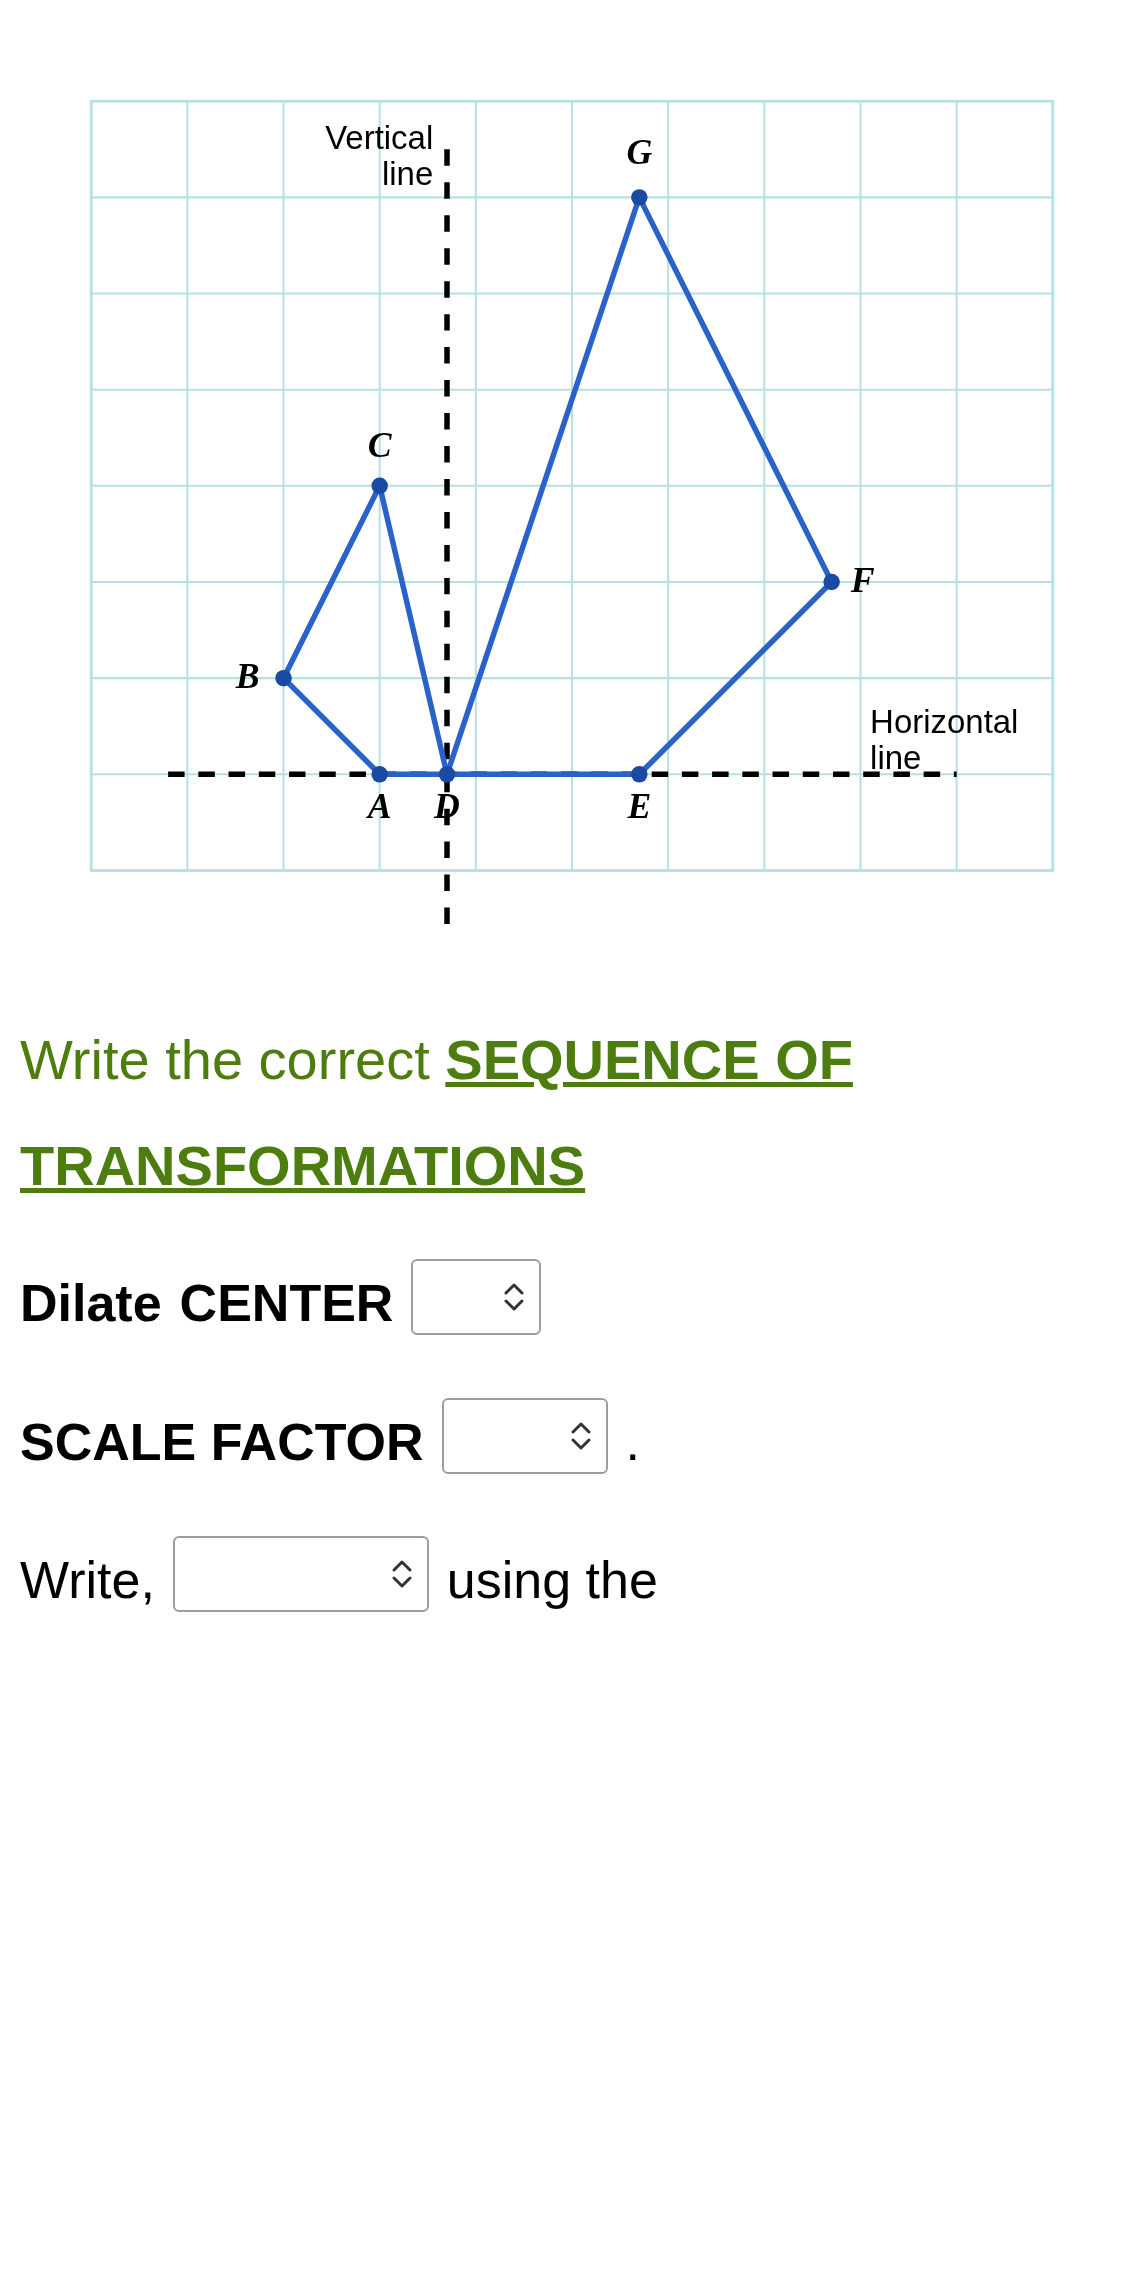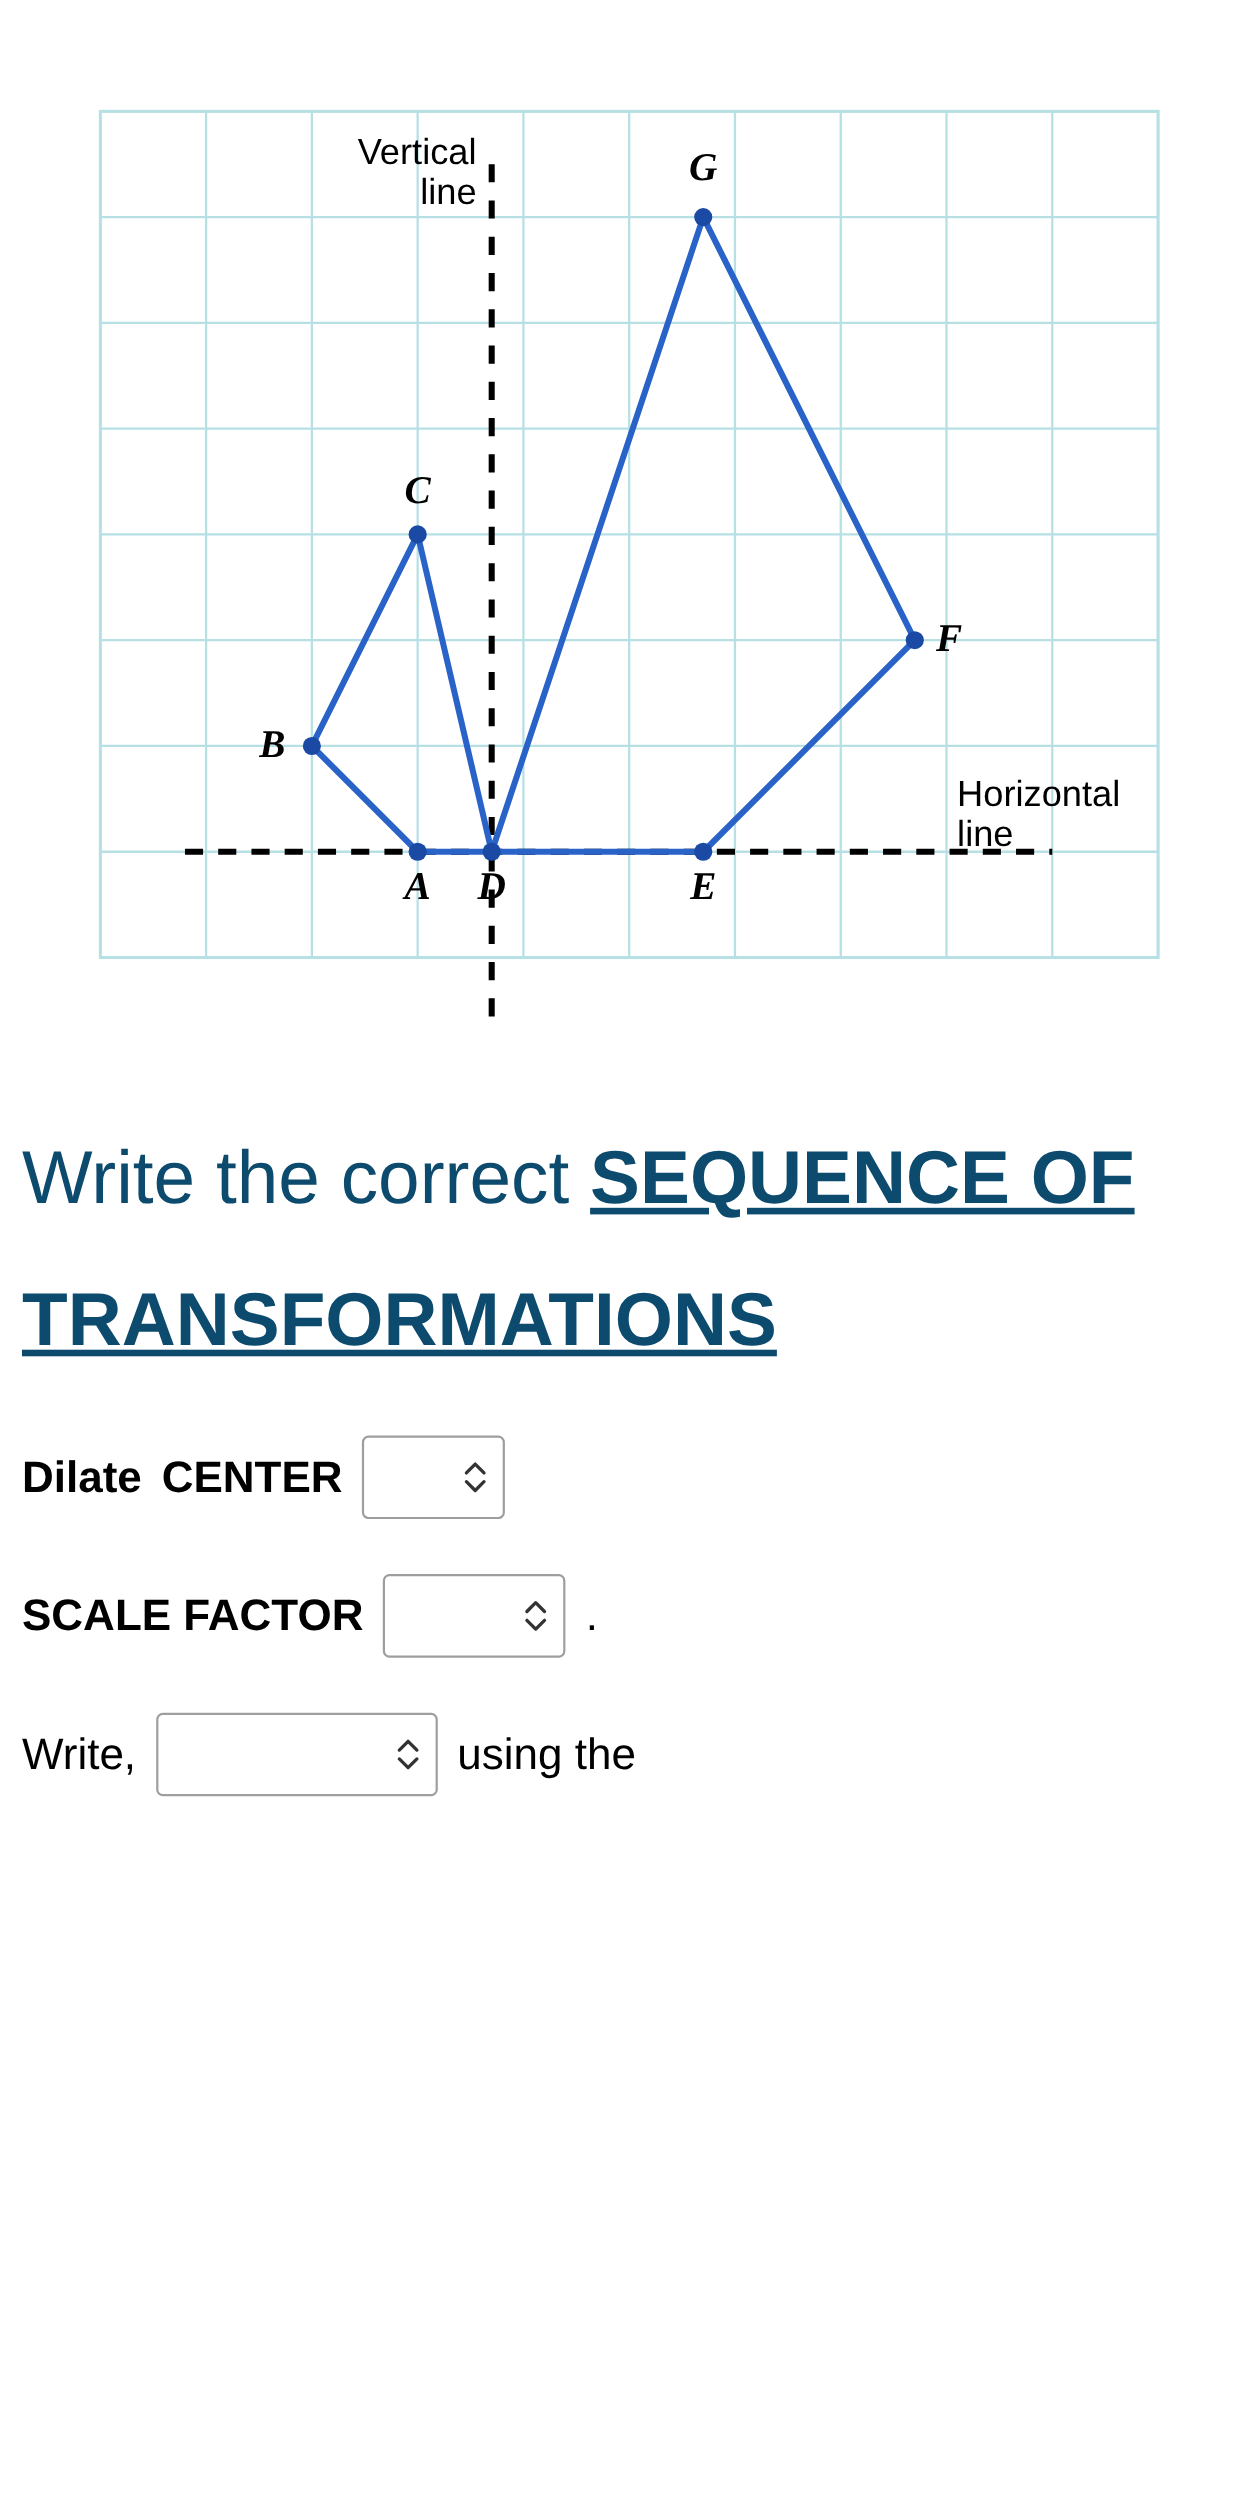--- a/index.html
+++ b/index.html
@@ -3,24 +3,24 @@
 <meta charset="utf-8">
 <style>
   * { box-sizing: border-box; margin: 0; padding: 0; }
   html, body { width: 1144px; background: #fff; font-family: -apple-system, BlinkMacSystemFont, "Segoe UI", Arial, sans-serif; }
   
   .page { width: 1144px; padding: 0 20px 60px 20px; }
   
   .graph-container { padding: 60px 30px 40px 30px; }
   .graph-svg { width: 100%; height: auto; display: block; }
   
-  .prompt { font-size: 68px; line-height: 1.9; color: #0c4a6e; padding: 0 0 40px 0; }
+  .prompt { font-size: 56px; line-height: 1.9; color: #4d7c0f; padding: 0 0 40px 0; }
   .keyword { font-weight: 700; text-decoration: underline; }
   
-  .fill-line { font-size: 40px; line-height: 1.7; color: #000; margin-bottom: 50px; display: flex; flex-wrap: wrap; align-items: center; gap: 14px 18px; }
+  .fill-line { font-size: 52px; line-height: 1.7; color: #000; margin-bottom: 50px; display: flex; flex-wrap: wrap; gap: 14px 18px; }
   .fill-line .bold { font-weight: 700; }
   .fill-line .regular { font-weight: 400; }
   
   .select-box { display: inline-flex; align-items: center; justify-content: flex-end; border: 2px solid #9e9e9e; border-radius: 6px; background: #fff; padding: 0 14px 0 14px; height: 76px; vertical-align: middle; }
   .select-box.small  { width: 130px; }
   .select-box.med    { width: 166px; }
   .select-box.large  { width: 256px; }
   .select-box.xlarge { width: 308px; }
   
   .stepper-icon { display: inline-flex; flex-direction: column; align-items: center; gap: 2px; color: #333; }

